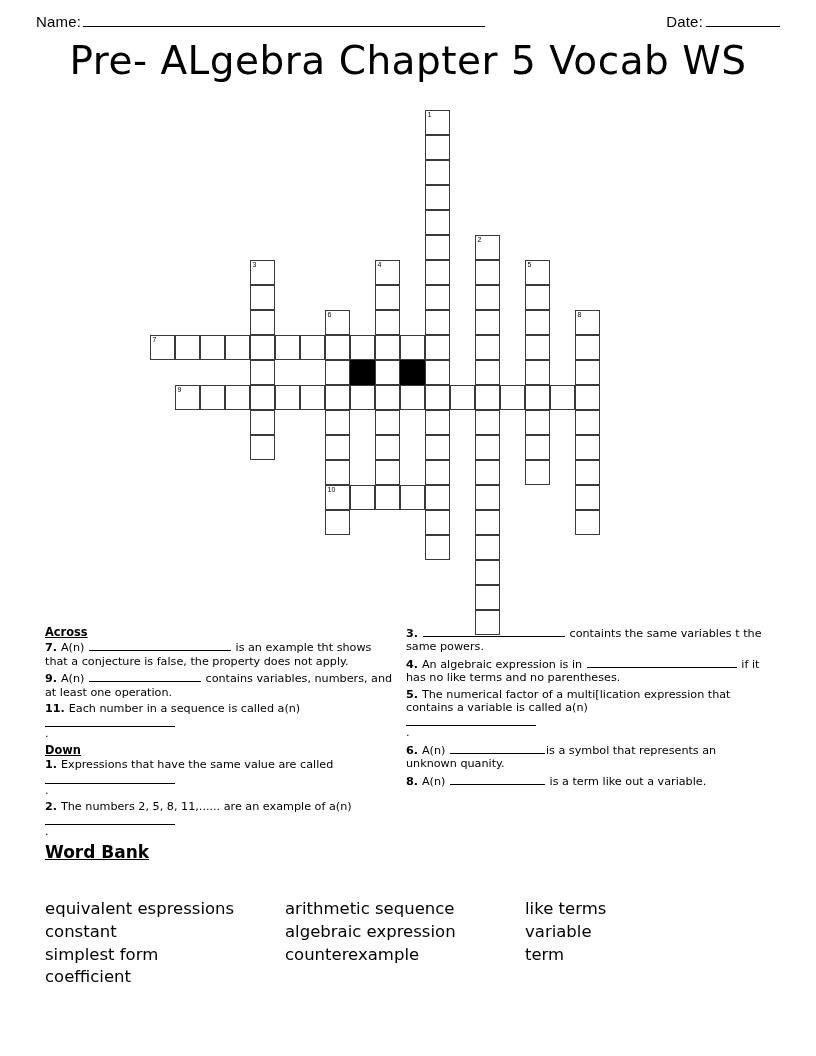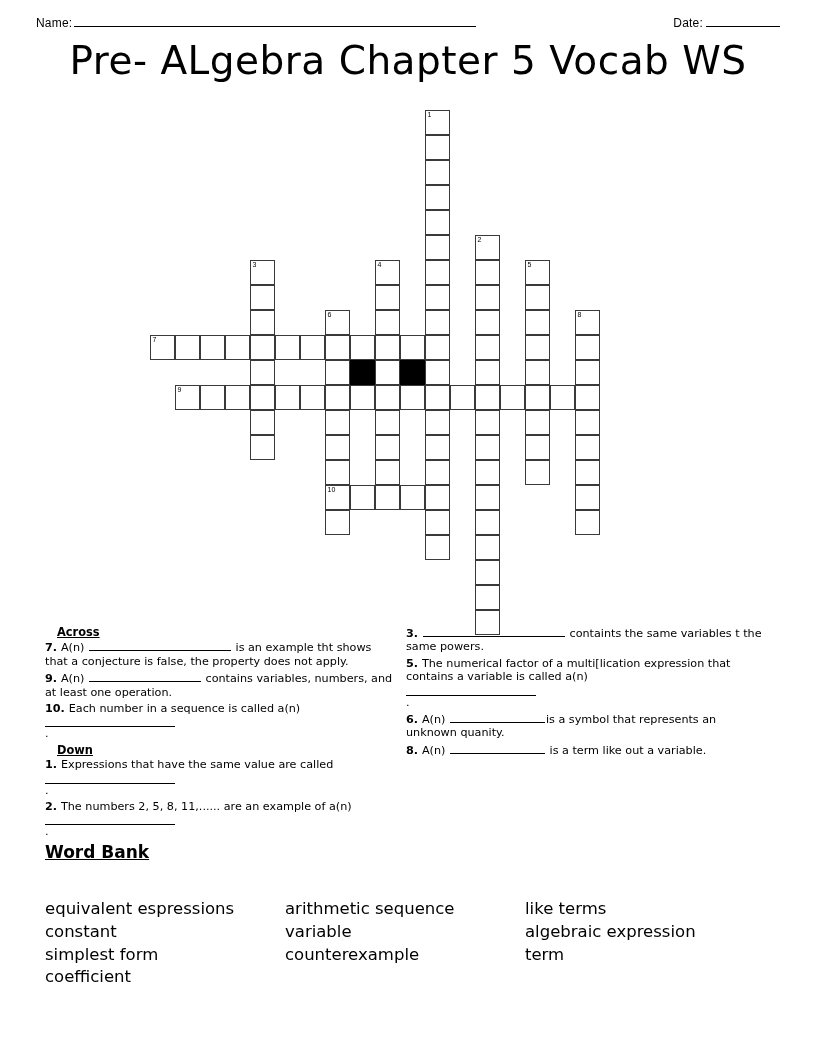--- a/index.html
+++ b/index.html
@@ -20,21 +20,21 @@
   .header-line {
     position: absolute;
     left: 0;
     top: 0;
     width: 816px;
     height: 30px;
     display: flex;
     align-items: flex-end;
     padding: 0 36px;
     box-sizing: border-box;
-    font-size: 12px;
+    font-size: 15px;
     letter-spacing: 0.2px;
   }
   .hdr-label { white-space: pre; }
   .hdr-rule-long {
     display: inline-block;
     width: 402px;
     border-bottom: 1.3px solid #000;
     margin: 0 4px 3px 2px;
   }
   .hdr-rule-short {
@@ -104,21 +104,20 @@
   }
   .clue-col.left  { left: 45px;  width: 352px; }
   .clue-col.right { left: 406px; width: 360px; }
 
   .clue-head {
     font-weight: bold;
     text-decoration: underline;
     font-size: 11.4px;
     margin-bottom: 1px;
     display: block;
-    margin-left: 12px;
   }
   .clue {
     display: block;
     margin-bottom: 3px;
   }
   .clue .num { font-weight: bold; }
   .blank {
     display: inline-block;
     border-bottom: 1.1px solid #000;
     vertical-align: baseline;
@@ -291,42 +290,43 @@
     <div class="cw-cell" style="left: 400px; top: 485px; width: 25px; height: 25px;"></div>
     <div class="cw-cell black" style="left: 350px; top: 360px; width: 25px; height: 25px;"></div>
     <div class="cw-cell black" style="left: 400px; top: 360px; width: 25px; height: 25px;"></div>
   </div>
 
 <div class="clues">
   <div class="clue-col left" id="clue-col-left">
       <span class="clue-head">Across</span>
       <span class="clue"><span class="num">7. </span><span>A(n) </span><span class="blank b-lg"></span><span> is an example tht shows that a conjecture is false, the property does not apply.</span></span>
       <span class="clue"><span class="num">9. </span><span>A(n) </span><span class="blank b-md"></span><span> contains variables, numbers, and at least one operation.</span></span>
-      <span class="clue"><span class="num">10. </span><span>Each number in a sequence is called a(n) </span><span class="b-blk"></span><span>.</span></span>
+      <span class="clue"><span class="num">11. </span><span>Each number in a sequence is called a(n) </span><span class="b-blk"></span><span>.</span></span>
       <span class="clue-head">Down</span>
       <span class="clue"><span class="num">1. </span><span>Expressions that have the same value are called </span><span class="b-blk"></span><span>.</span></span>
       <span class="clue"><span class="num">2. </span><span>The numbers 2, 5, 8, 11,...... are an example of a(n) </span><span class="b-blk"></span><span>.</span></span>
     </div>
   <div class="clue-col right" id="clue-col-right">
       <span class="clue"><span class="num">3. </span><span> </span><span class="blank b-lg"></span><span> containts the same variables t the same powers.</span></span>
+      <span class="clue"><span class="num">4. </span><span>An algebraic expression is in </span><span class="blank b-xl"></span><span> if it has no like terms and no parentheses.</span></span>
       <span class="clue"><span class="num">5. </span><span>The numerical factor of a multi[lication expression that contains a variable is called a(n) </span><span class="b-blk"></span><span>.</span></span>
       <span class="clue"><span class="num">6. </span><span>A(n) </span><span class="blank b-sm"></span><span>is a symbol that represents an unknown quanity.</span></span>
       <span class="clue"><span class="num">8. </span><span>A(n) </span><span class="blank b-sm"></span><span> is a term like out a variable.</span></span>
     </div>
 </div>
 
 <div class="wordbank">
   <span class="wb-title">Word Bank</span>
   <div class="wb-grid" id="wb-grid">
       <div class="wb-item">equivalent espressions</div>
       <div class="wb-item">arithmetic sequence</div>
       <div class="wb-item">like terms</div>
       <div class="wb-item">constant</div>
+      <div class="wb-item">algebraic expression</div>
       <div class="wb-item">variable</div>
-      <div class="wb-item">algebraic expression</div>
       <div class="wb-item">simplest form</div>
       <div class="wb-item">counterexample</div>
       <div class="wb-item">term</div>
       <div class="wb-item">coefficient</div>
       <div class="wb-item"></div>
       <div class="wb-item"></div>
     </div>
 </div>
 
 </body></html>

